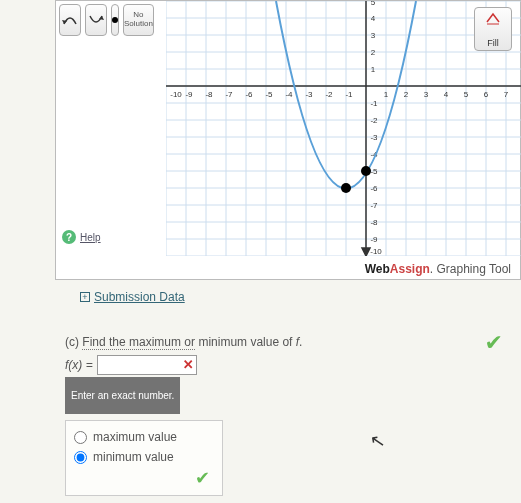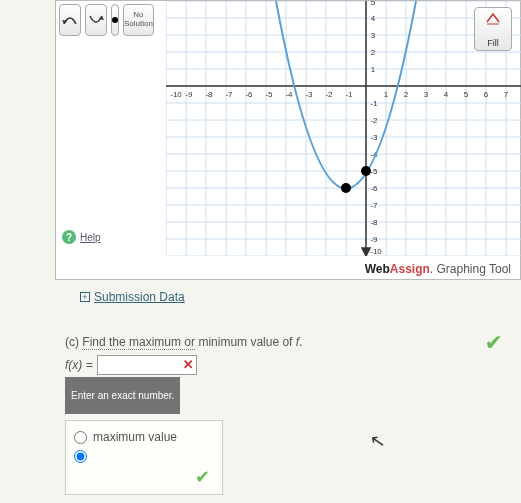--- a/index.html
+++ b/index.html
@@ -305,18 +305,19 @@
   </div>
   <div class="tooltip">Enter an exact number.</div>
 
   <div class="radio-box">
     <label class="radio-row">
       <input type="radio" name="mm" style="">
       <span>maximum value</span>
     </label>
     <label class="radio-row">
       <input type="radio" name="mm" checked="" style="">
+      <span>minimum value</span>
     </label>
     <div class="check-corner">✔</div>
   </div>
 </div>
 
 <div class="cursor">↖</div>
 
 </body></html>

